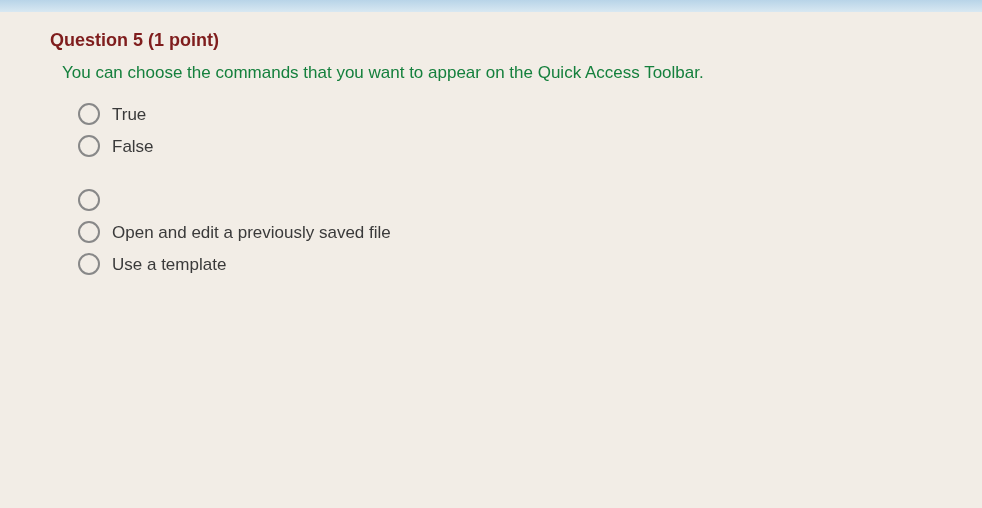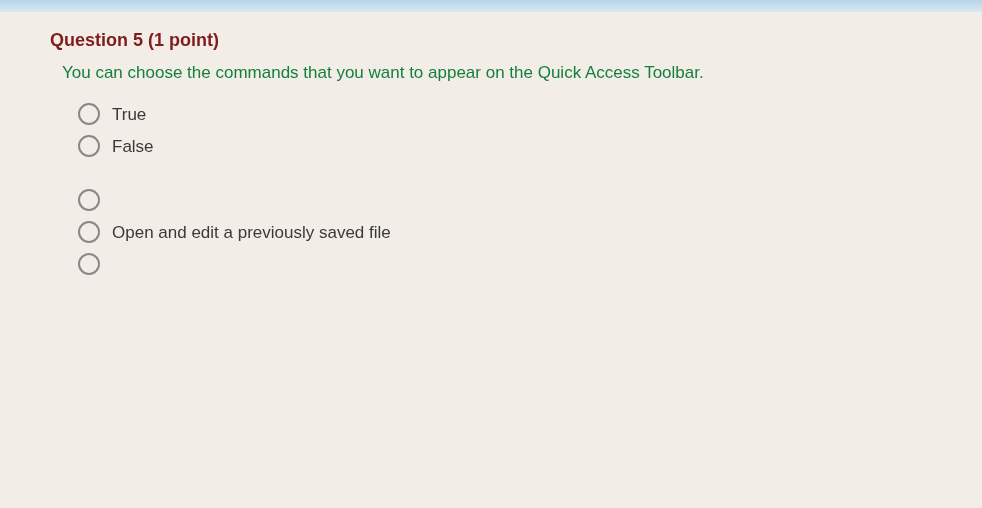--- a/index.html
+++ b/index.html
@@ -86,17 +86,18 @@
     <div class="options">
       <div class="option-row">
         <div class="radio"></div>
       </div>
       <div class="option-row">
         <div class="radio"></div>
         <span class="option-label">Open and edit a previously saved file</span>
       </div>
       <div class="option-row">
         <div class="radio"></div>
+        <span class="option-label">Use a template</span>
       </div>
     </div>
   </div>
 
 </div>
 
 </body></html>

